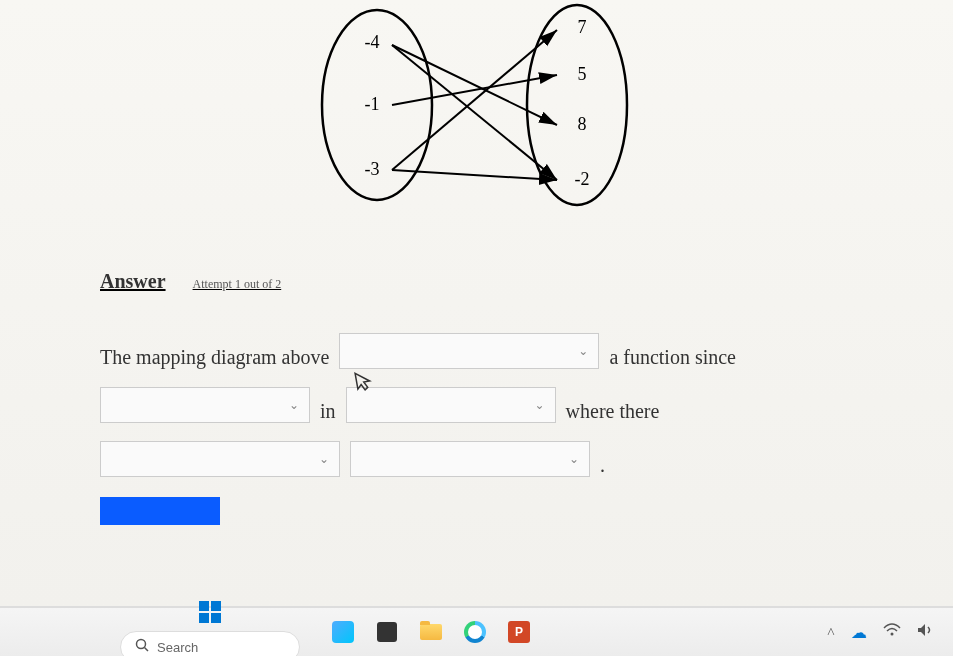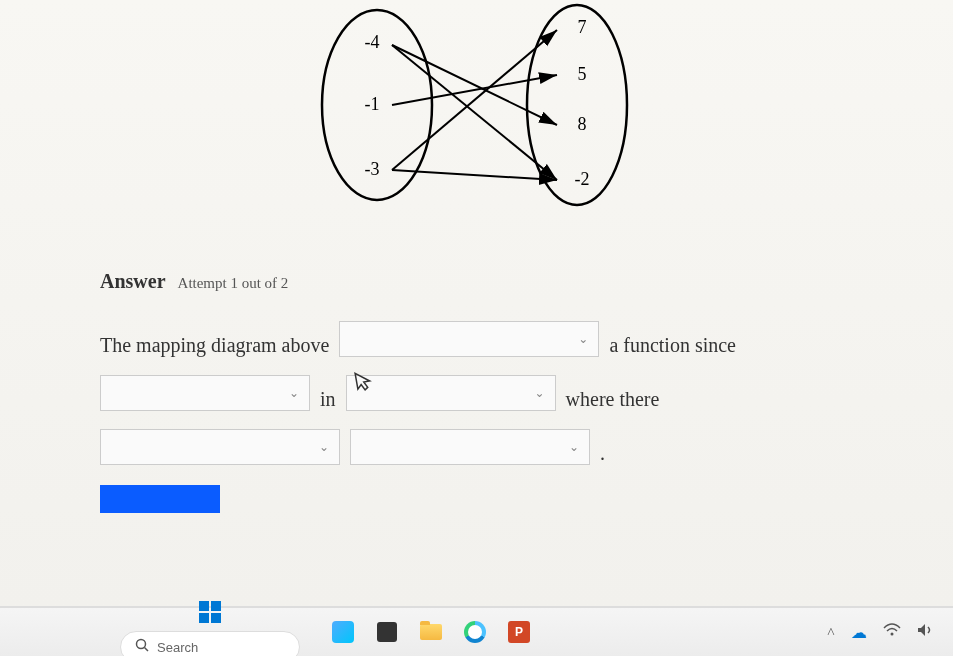--- a/index.html
+++ b/index.html
@@ -31,30 +31,31 @@
       position: absolute;
       left: 0;
       top: 0;
     }
     .answer-section {
       padding: 30px 100px 0 100px;
     }
     .answer-header {
       display: flex;
       align-items: baseline;
-      gap: 12px;
-      margin-bottom: 28px;
+      gap: 27px;
+      margin-bottom: 40px;
+      text-decoration: underline;
     }
     .answer-label {
       font-weight: bold;
       font-size: 20px;
       color: #333;
     }
     .attempt-text {
-      font-size: 15px;
+      font-size: 12px;
       color: #555;
     }
     .question-line {
       display: flex;
       align-items: flex-end;
       flex-wrap: wrap;
       gap: 10px;
       font-size: 20px;
       color: #333;
       margin-bottom: 18px;

